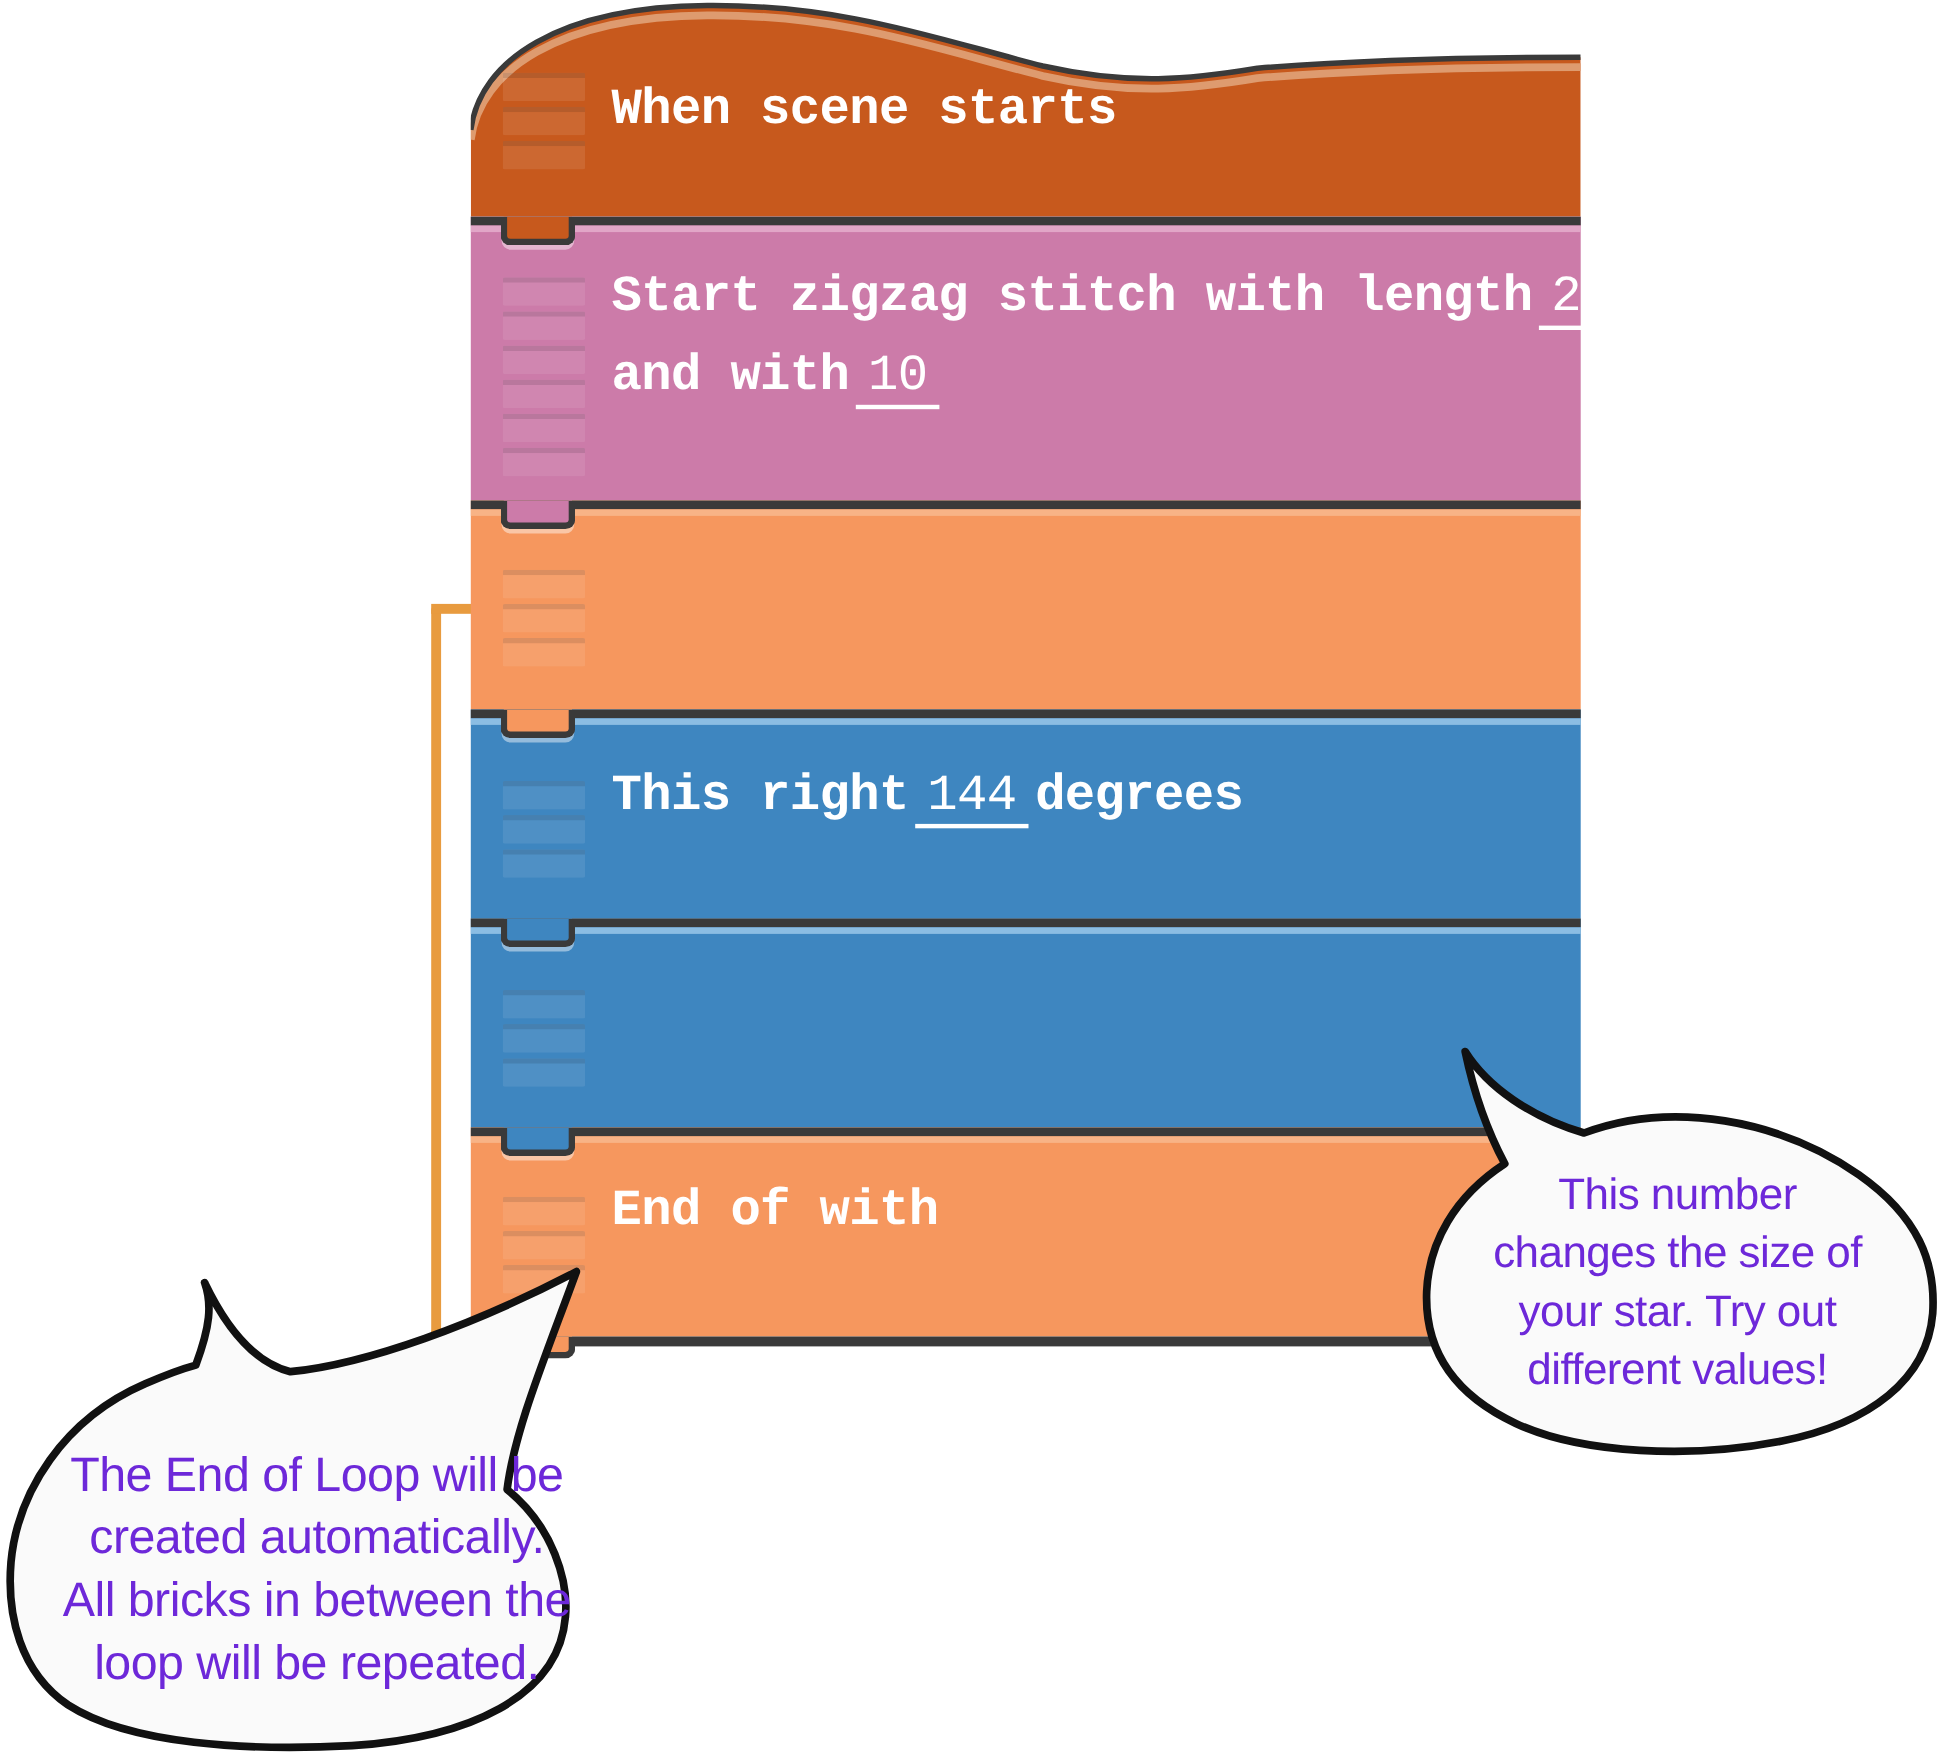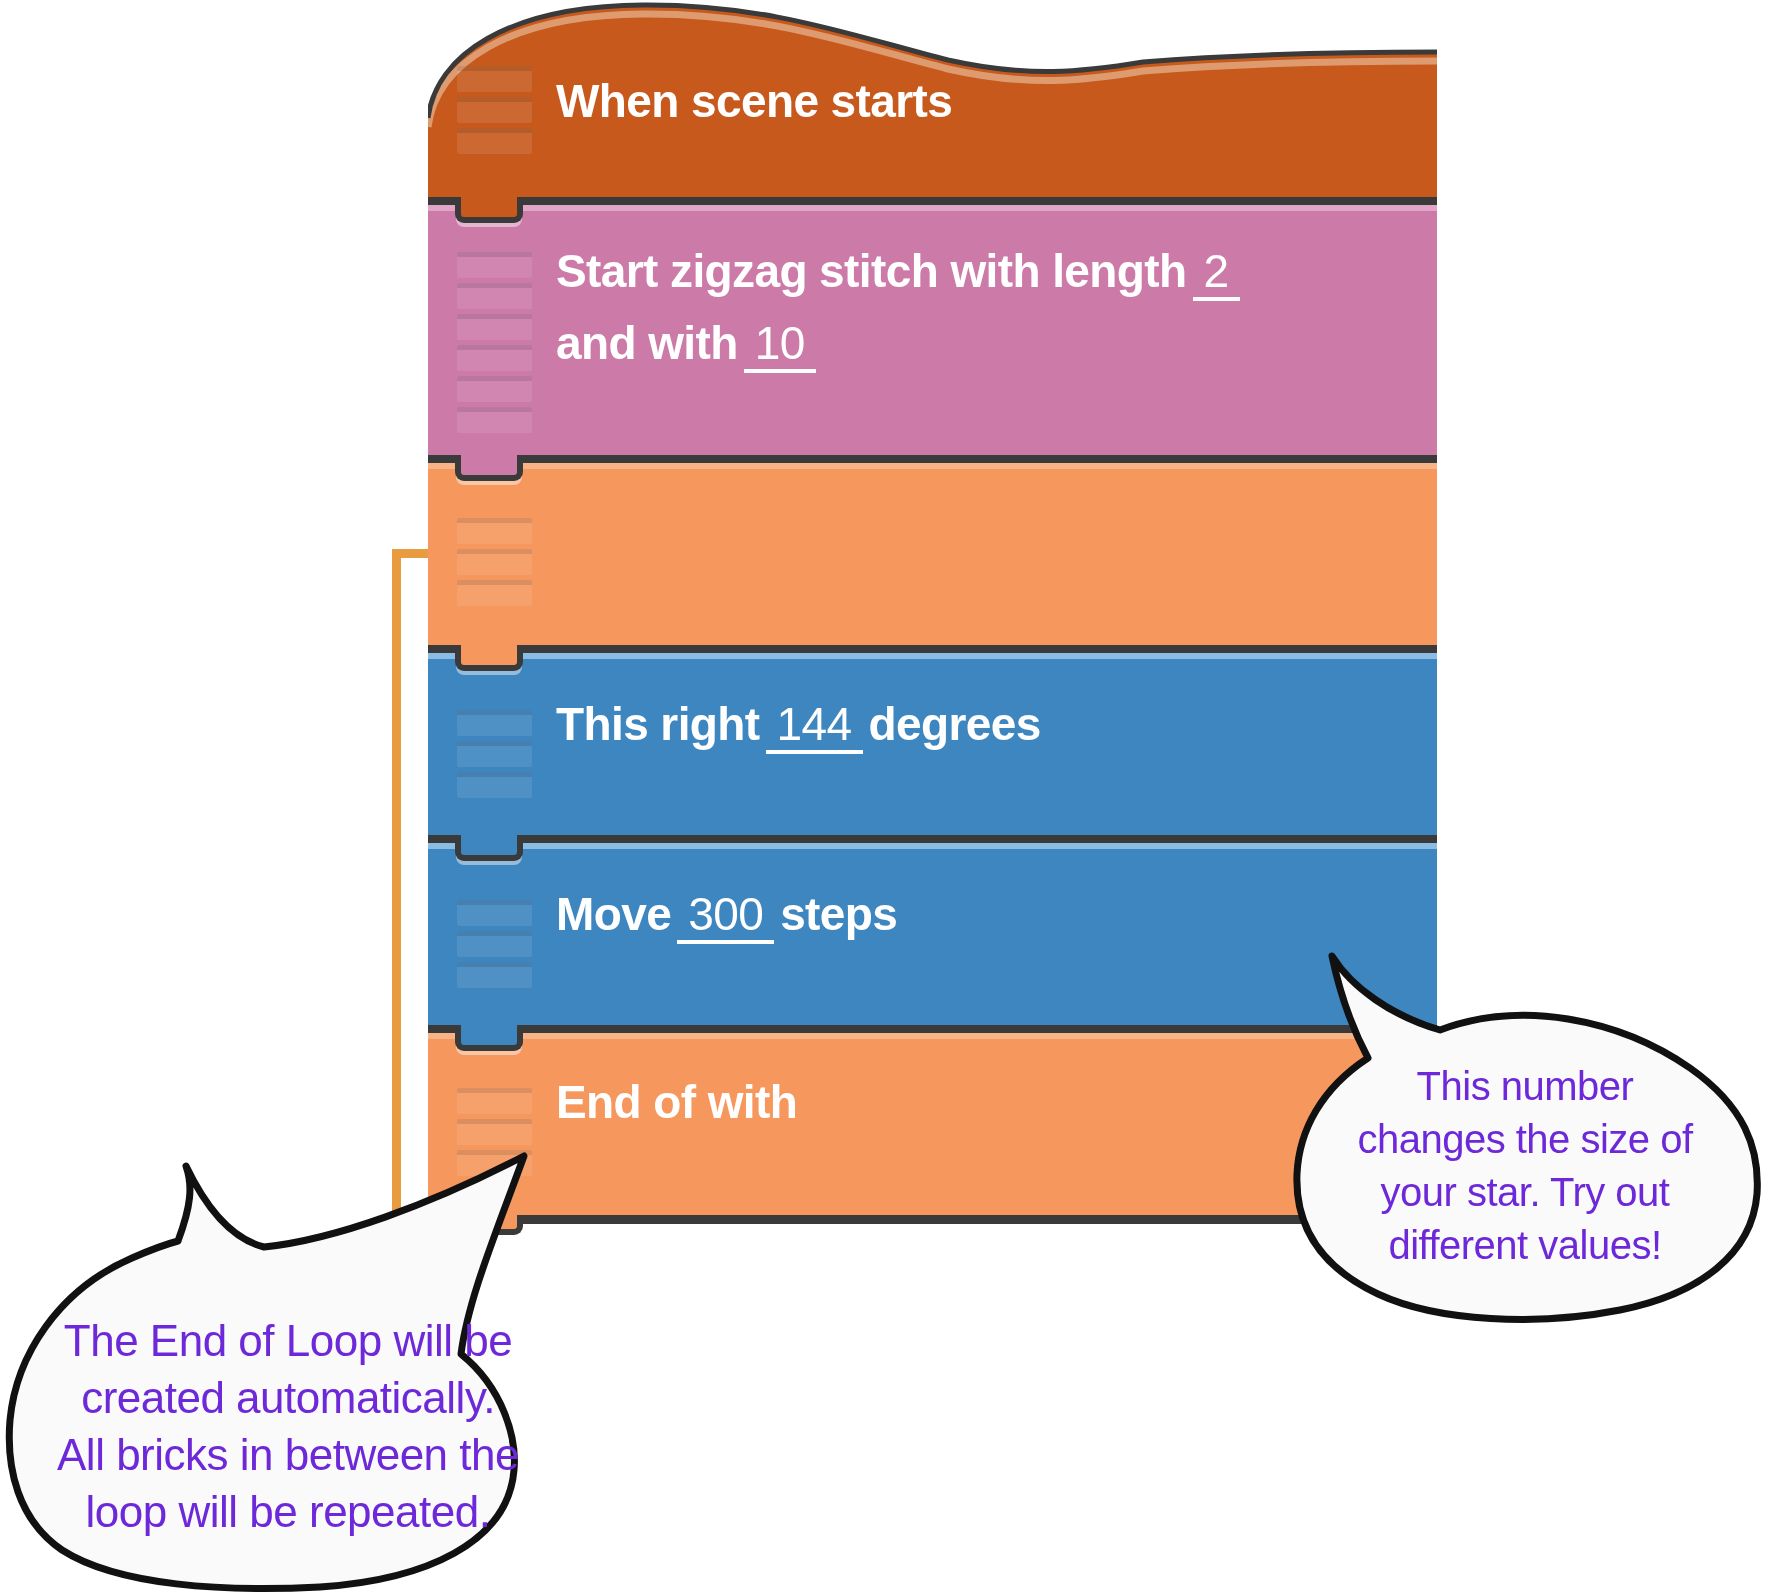--- a/index.html
+++ b/index.html
@@ -10,21 +10,21 @@
   .brick{position:absolute;left:428px;width:1009px;box-sizing:border-box;
          border-top:8px solid var(--outline);}
   .brick .hl{position:absolute;top:0;left:0;right:0;height:6px;opacity:.95;}
   .tab{position:absolute;top:-8px;left:27px;width:68px;height:26px;box-sizing:border-box;
        border:6px solid var(--outline);border-top:none;border-radius:0 0 9px 9px;
        box-shadow:0 5px 0 -1px rgba(255,255,255,.45);}
   .grip{position:absolute;left:457px;width:75px;}
   .grip .g{height:26px;margin-bottom:5px;background:rgba(255,255,255,.09);
            border-top:5px solid rgba(0,0,0,.11);box-sizing:border-box;border-radius:2px;}
   .btext{position:absolute;left:556px;color:#fff;font-size:46px;font-weight:700;
-         letter-spacing:-0.6px;white-space:nowrap;}
+         letter-spacing:-0.6px;white-space:nowrap;font-family:Liberation Mono, monospace;}
   .btext .val{font-weight:400;border-bottom:4px solid #fff;padding:0 11px;margin:0 6px;}
 
   .bottom-edge{position:absolute;left:428px;top:1215px;width:1009px;height:9px;
                background:var(--outline);}
   .bottom-tab{position:absolute;top:1215px;left:455px;width:68px;height:20px;box-sizing:border-box;
               background:var(--brick-control);border:6px solid var(--outline);border-top:none;
               border-radius:0 0 9px 9px;}
 
   
   .bracket-v{position:absolute;left:392px;top:549px;width:9px;height:670px;
@@ -104,23 +104,20 @@
 
   <div class="brick" style="top:835px;height:190px;background:var(--brick-motion);">
     <div class="hl" style="background:var(--brick-motion-hl);"></div>
     <div class="tab" style="background:var(--brick-motion);"></div>
   </div>
   <div class="grip" style="top:900px;">
     <div class="g"></div>
       <div class="g"></div>
       <div class="g"></div>
   </div>
-  <div class="btext" style="top:887px;">
-    <span>Move</span><span class="val">300</span><span>steps</span>
-  </div>
 
   <div class="brick" style="top:1025px;height:190px;background:var(--brick-control);">
     <div class="hl" style="background:var(--brick-control-hl);"></div>
     <div class="tab" style="background:var(--brick-motion);"></div>
   </div>
   <div class="grip" style="top:1088px;">
     <div class="g"></div>
       <div class="g"></div>
       <div class="g"></div>
   </div>

